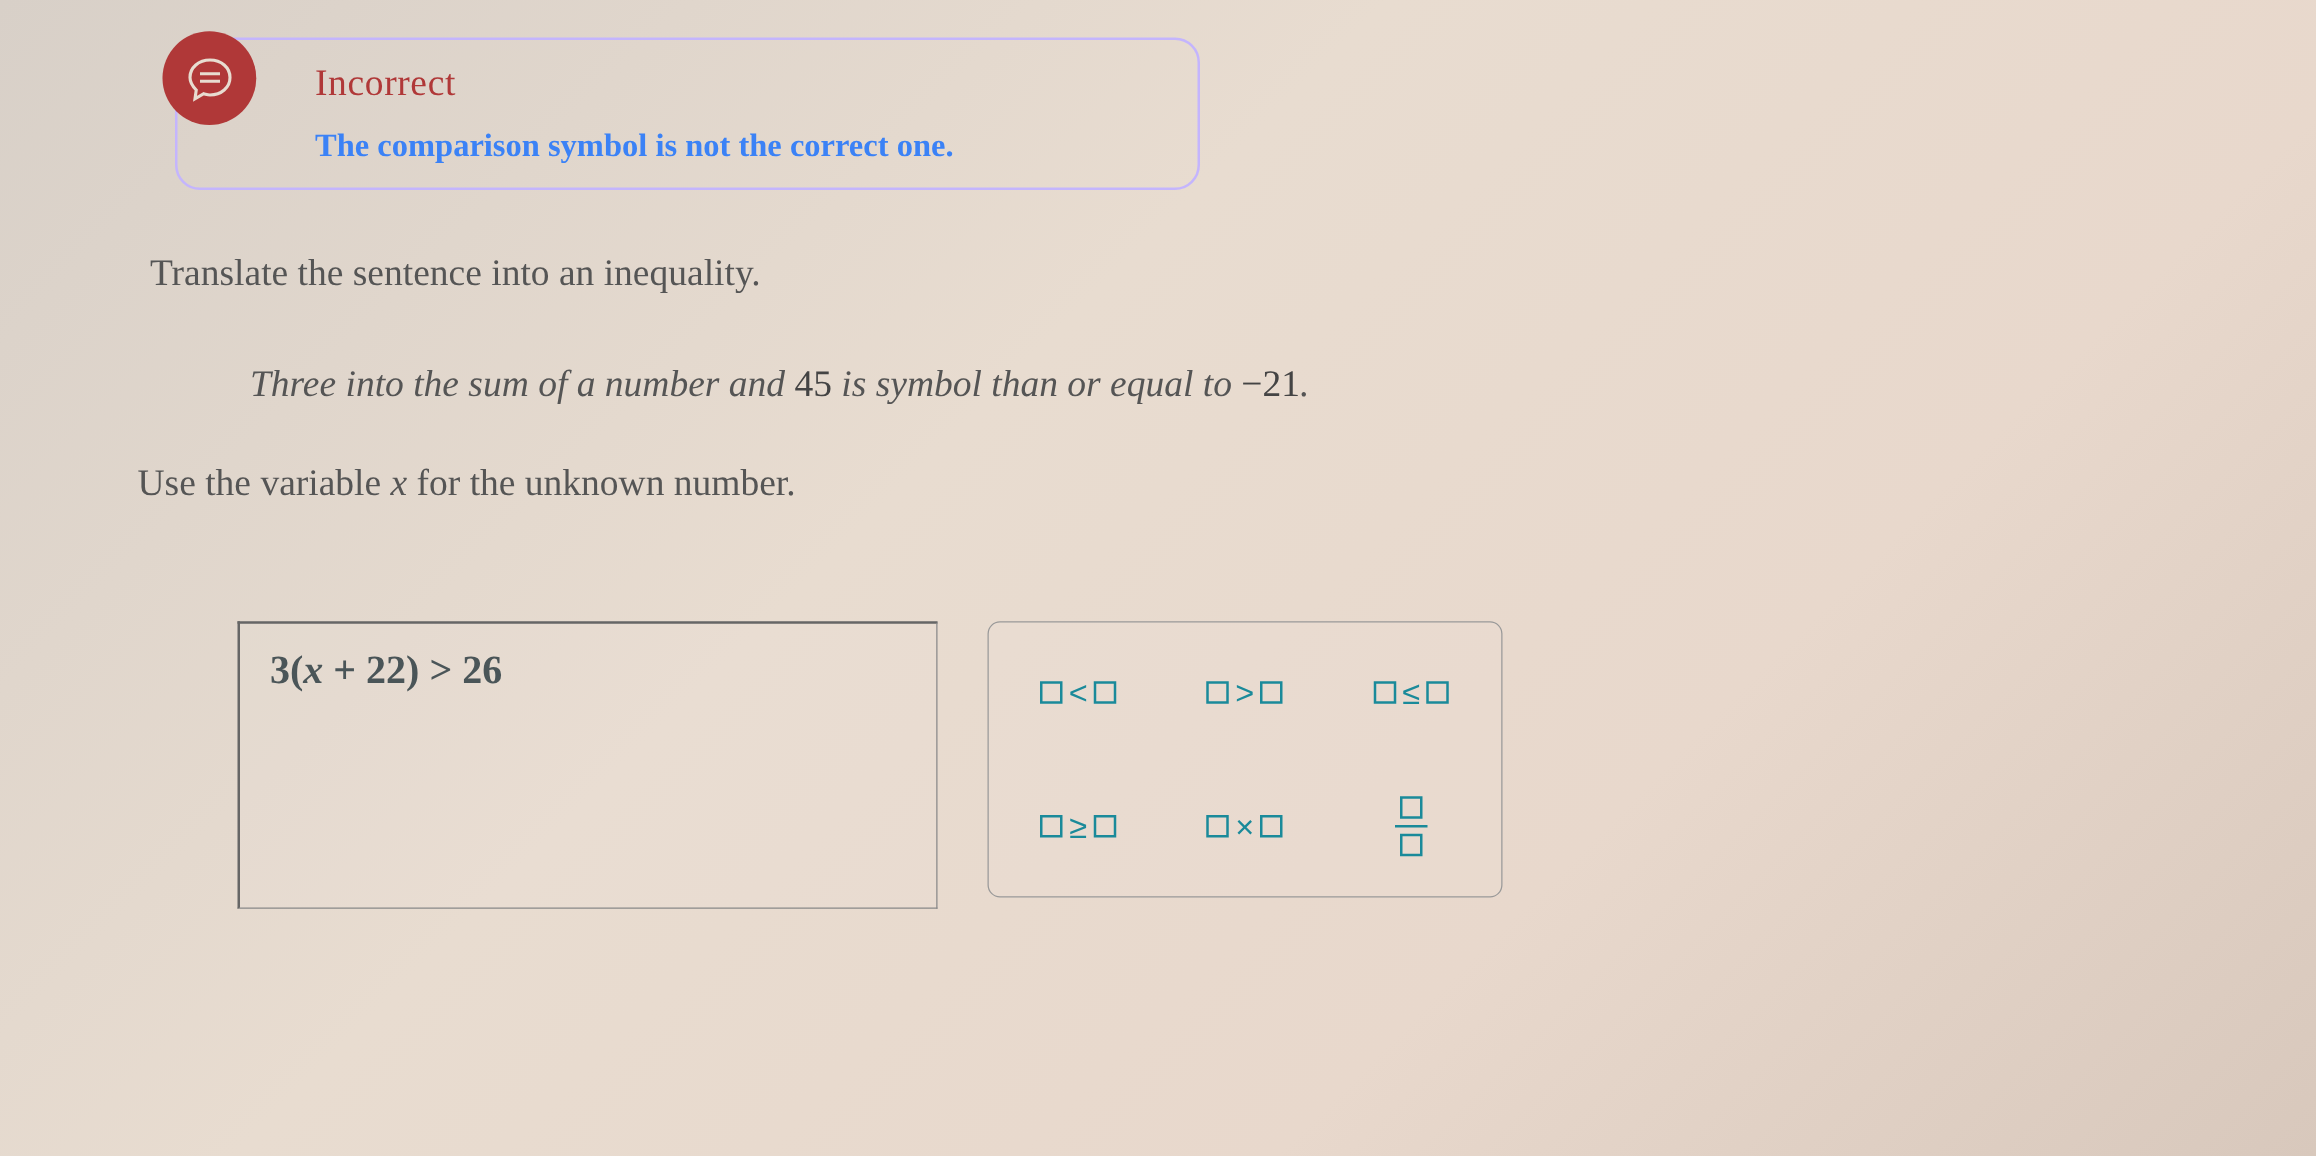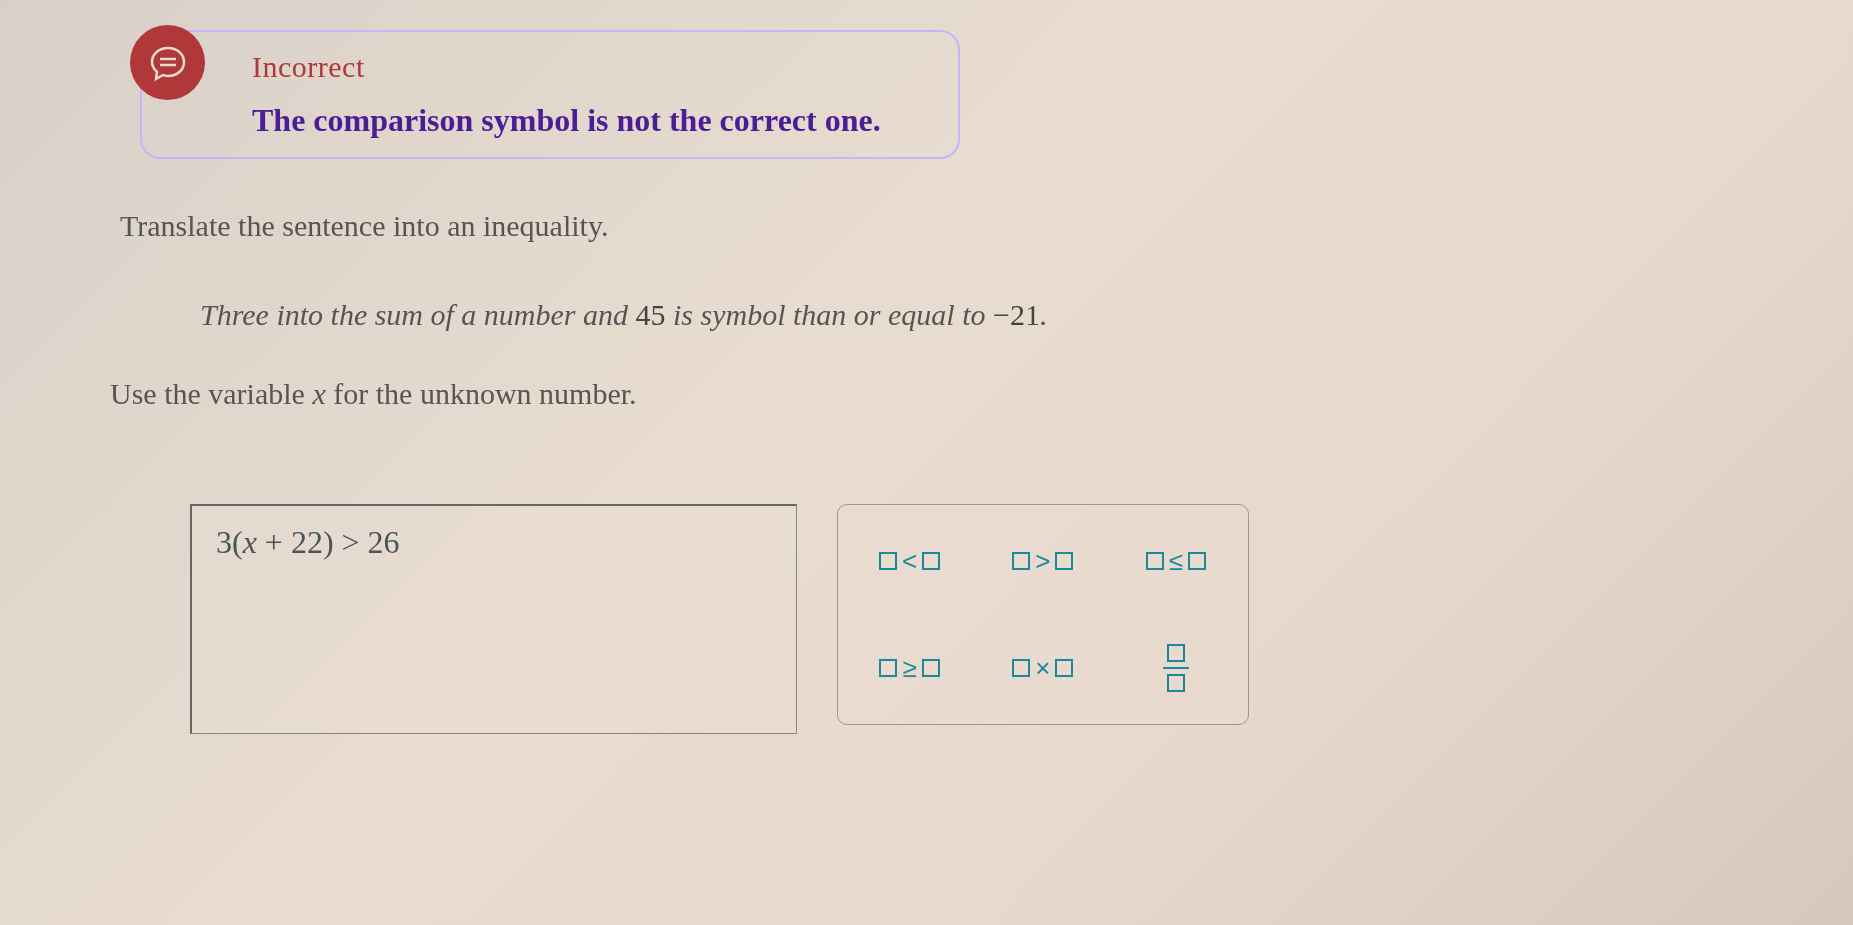--- a/index.html
+++ b/index.html
@@ -48,22 +48,22 @@
       min-width: 820px;
     }
     .feedback-title {
       color: #b03838;
       font-size: 30px;
       font-weight: normal;
       margin-bottom: 18px;
       letter-spacing: 0.5px;
     }
     .feedback-message {
-      color: #4c1d95;
-      font-size: 32px;
+      color: #3b82f6;
+      font-size: 26px;
       font-weight: bold;
     }
     .instruction {
       font-size: 30px;
       color: #555;
       margin-bottom: 55px;
       margin-left: 20px;
     }
     .problem-statement {
       font-size: 30px;
@@ -88,24 +88,25 @@
     .answer-row {
       display: flex;
       gap: 40px;
       margin-left: 90px;
       align-items: flex-start;
     }
     .answer-box {
       border: 1.5px solid #888;
       border-top: 2px solid #666;
       border-left: 2px solid #666;
-      width: 607px;
+      width: 560px;
       height: 230px;
       padding: 18px 24px;
       background: rgba(255,255,255,0.05);
+      font-weight: bold;
     }
     .answer-expression {
       font-size: 32px;
       color: #4a5558;
       font-family: 'Georgia', serif;
     }
     .answer-expression .var {
       font-style: italic;
     }
     .symbol-palette {

